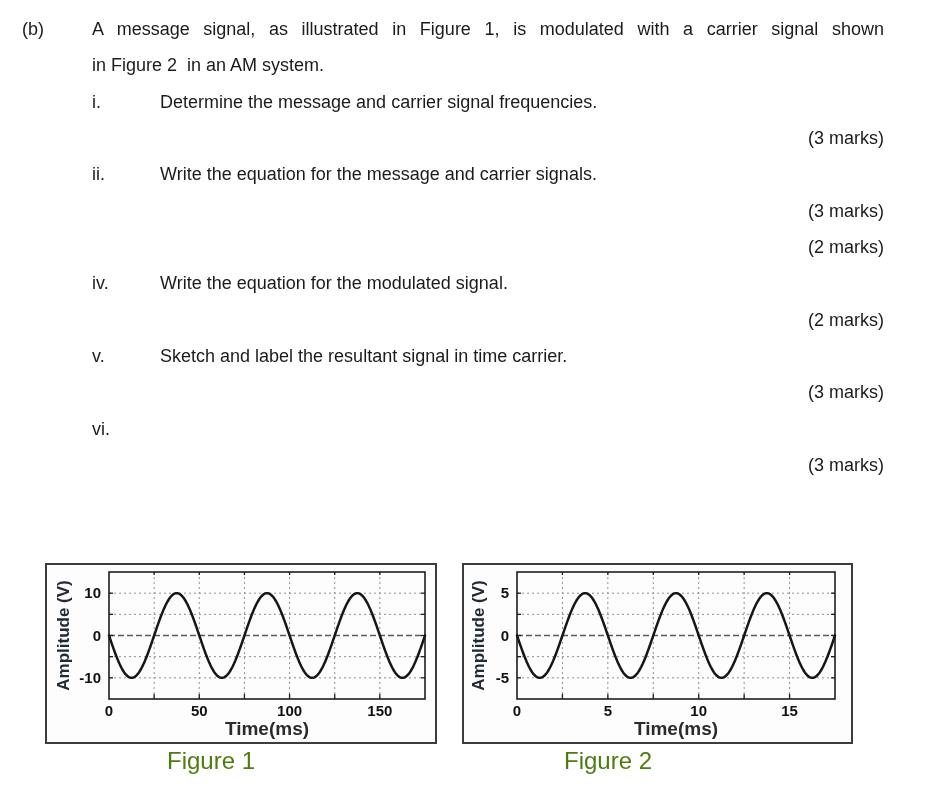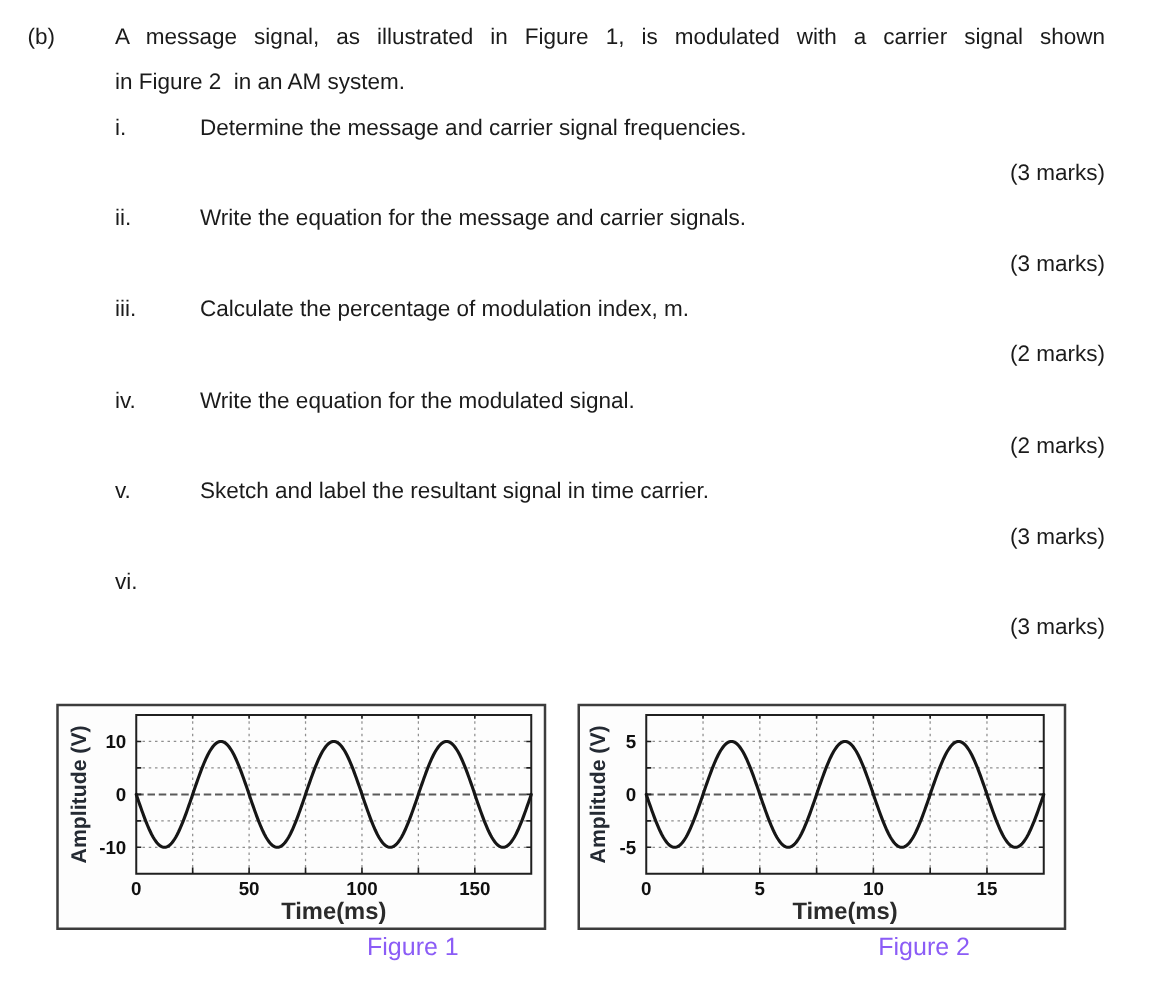--- a/index.html
+++ b/index.html
@@ -22,24 +22,24 @@
   .just { right:0; white-space:normal; text-align:justify; text-align-last:justify; }
   .mk   { right:0; }
 
   
   .figbox { position:absolute; top:563px; height:181px;
     border:2px solid var(--box-border,#3c3c3c); background:#fdfdfd; }
   .figbox.f1 { left:45px;  width:392px; }
   .figbox.f2 { left:462px; width:391px; }
   .figbox svg { display:block; }
 
-  .caption { position:absolute; top:747px; width:200px; text-align:right;
-    font-size:20px; color:#8b5cf6; }
+  .caption { position:absolute; top:747px; width:200px; text-align:left;
+    font-size:24px; color:#4d7c0f; }
   .caption.c1 { left:167px; }
-  .caption.c2 { left:576px; }
+  .caption.c2 { left:564px; }
 
   
   svg text { font-family:"Liberation Sans", sans-serif; }
   .grid  { stroke:var(--grid-color,#8f8f8f); stroke-width:1; stroke-dasharray:2 3; }
   .grid.zero { stroke:#5a5a5a; stroke-width:1.6; stroke-dasharray:6 3; }
   .plotborder { fill:none; stroke:var(--axis-color,#1f1f1f); stroke-width:1.6; }
   .tick { stroke:var(--axis-color,#1f1f1f); stroke-width:1.3; }
   .wave { fill:none; stroke:var(--wave-color,#161616); stroke-width:2.5;
           stroke-linecap:round; stroke-linejoin:round; }
   .xtick { font-size:15px; font-weight:bold; fill:#101010; text-anchor:middle; }
@@ -71,24 +71,20 @@
     </div>
 
     <div class="line">
       <span class="num">ii.</span>
       <span class="t ind2">Write the equation for the message and carrier signals.</span>
     </div>
     <div class="line">
       <span class="mk">(3 marks)</span>
     </div>
 
-    <div class="line">
-      <span class="num">iii.</span>
-      <span class="t ind2">Calculate the percentage of modulation index, m.</span>
-    </div>
     <div class="line">
       <span class="mk">(2 marks)</span>
     </div>
 
     <div class="line">
       <span class="num">iv.</span>
       <span class="t ind2">Write the equation for the modulated signal.</span>
     </div>
     <div class="line">
       <span class="mk">(2 marks)</span>

